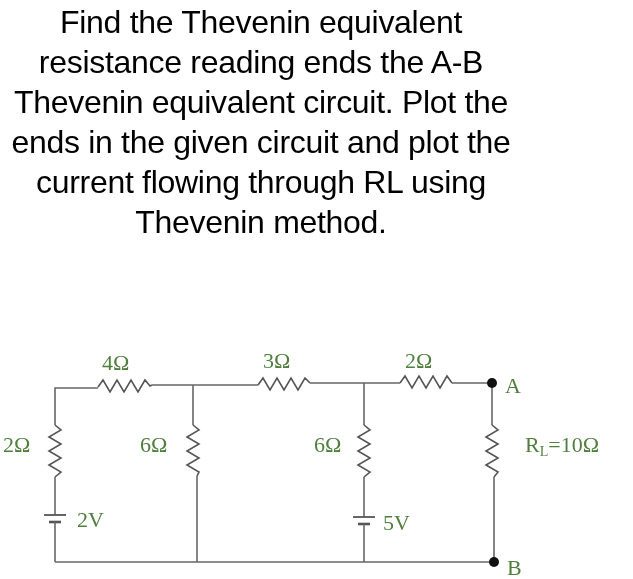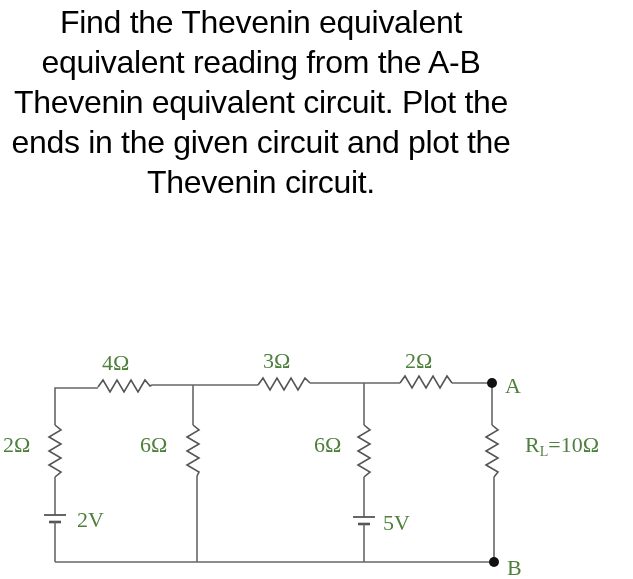--- a/index.html
+++ b/index.html
@@ -14,24 +14,25 @@
   svg.circuit { position: absolute; left: 0; top: 0; }
   .lbl { font-family: "Liberation Serif", serif; fill: #4f7f3c; font-size: 22px; }
   .wire { stroke: #666; stroke-width: 1.6; fill: none; }
   .res { stroke: #555; stroke-width: 1.6; fill: none; stroke-linejoin: miter; }
 </style>
 </head>
 <body>
 
 <div class="question">
   <div>Find the Thevenin equivalent</div>
-  <div>equivalent reading from the A-B</div>
+  <div>resistance reading ends the A-B</div>
   <div>Thevenin equivalent circuit.  Plot the</div>
   <div>ends in the given circuit and plot the</div>
-  <div>Thevenin circuit.</div>
+  <div>current flowing through RL using</div>
+  <div>Thevenin method.</div>
 </div>
 
 <svg class="circuit" width="633" height="579" viewBox="0 0 633 579">
 
   <g>
     <polyline class="wire" points="55,425 55,388 98,388"></polyline>
     <polyline class="wire" points="152,385 258,385"></polyline>
     <polyline class="wire" points="310,383 400,383"></polyline>
     <polyline class="wire" points="452,383 492,383"></polyline>
   </g>

